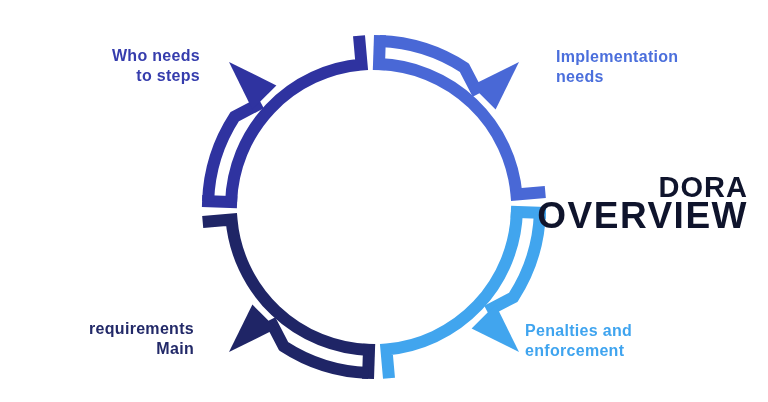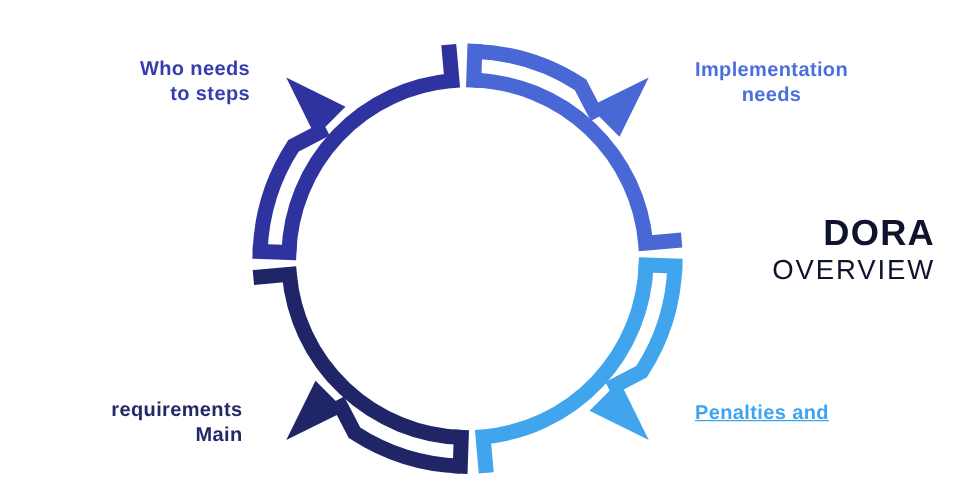--- a/index.html
+++ b/index.html
@@ -21,40 +21,40 @@
   .seg-label{
     position:absolute;
     font-size:16px;
     font-weight:bold;
     line-height:20px;
     letter-spacing:0.3px;
     white-space:nowrap;
   }
   .seg-label.align-right{ text-align:right; }
   .seg-label span{ display:block; }
-  .label-impl{ left:556px; top:47px;text-align:center; }
-  .label-pen{ left:556px; top:321px;text-decoration:underline; }
+  .label-impl{ left:556px; top:47px; }
+  .label-pen{ left:525px; top:321px; }
   .label-main{ right:574px; top:319px; }
   .label-who{ right:568px; top:46px; }
   .center-text{
     position:absolute;
     left:0; top:174px;
     width:748px;
     text-align:right;
     color:#0F142C;
   }
   .center-title{
     font-size:29px;
     font-weight:bold;
     letter-spacing:1px;
     line-height:27px;
   }
   .center-subtitle{
-    font-size:22px;
-    font-weight:normal;
+    font-size:37px;
+    font-weight:bold;
     letter-spacing:1.5px;
     line-height:30px;
   }
 </style>
 </head>
 <body>
 
 <div class="canvas">
 
   <svg class="cycle-svg" width="768" height="402" viewBox="0 0 768 402">
@@ -82,20 +82,21 @@
     <span>to steps</span>
   </div>
 
   <div class="seg-label label-impl" style="color: rgb(75, 111, 220);">
     <span>Implementation</span>
     <span>needs</span>
   </div>
 
   <div class="seg-label label-pen" style="color: rgb(63, 164, 239);">
     <span>Penalties and</span>
+    <span>enforcement</span>
   </div>
 
   <div class="seg-label label-main align-right" style="color: rgb(34, 41, 104);">
     <span>requirements</span>
     <span>Main</span>
   </div>
 
   <div class="center-text" style="color: rgb(15, 20, 44);">
     <div class="center-title">DORA</div>
     <div class="center-subtitle">OVERVIEW</div>

